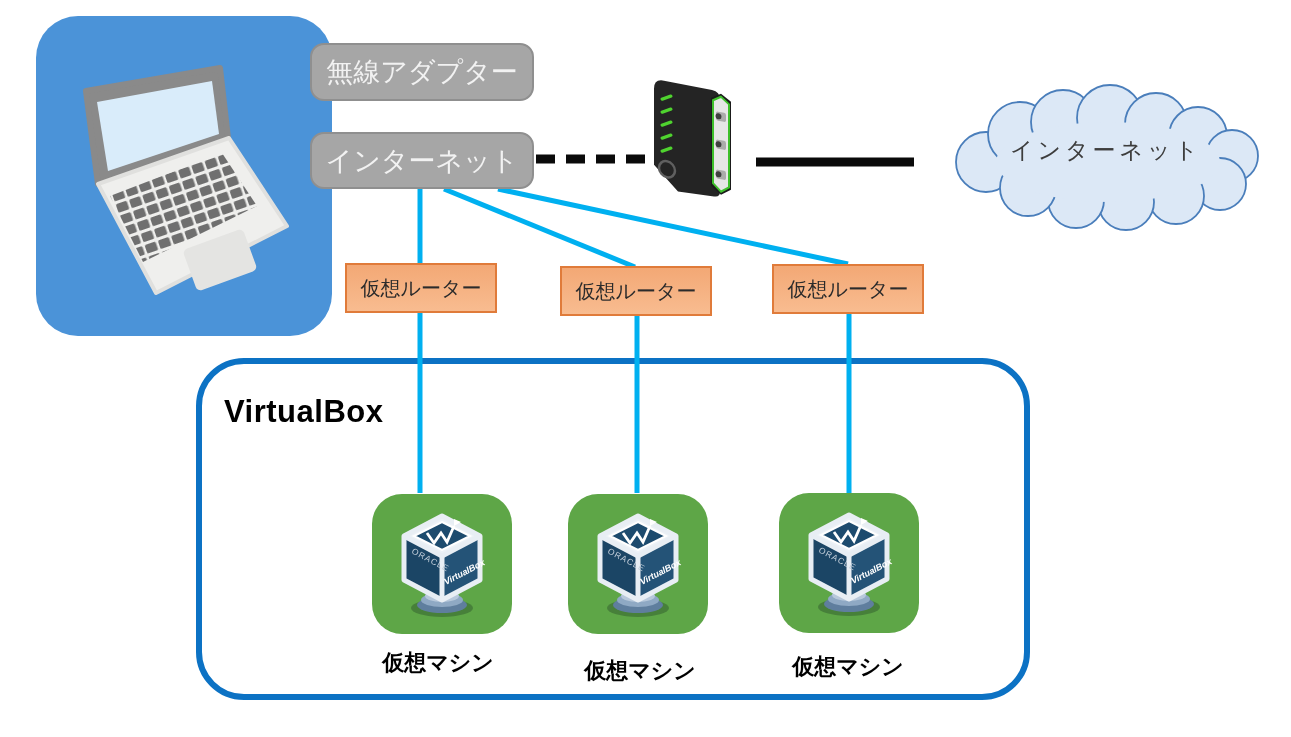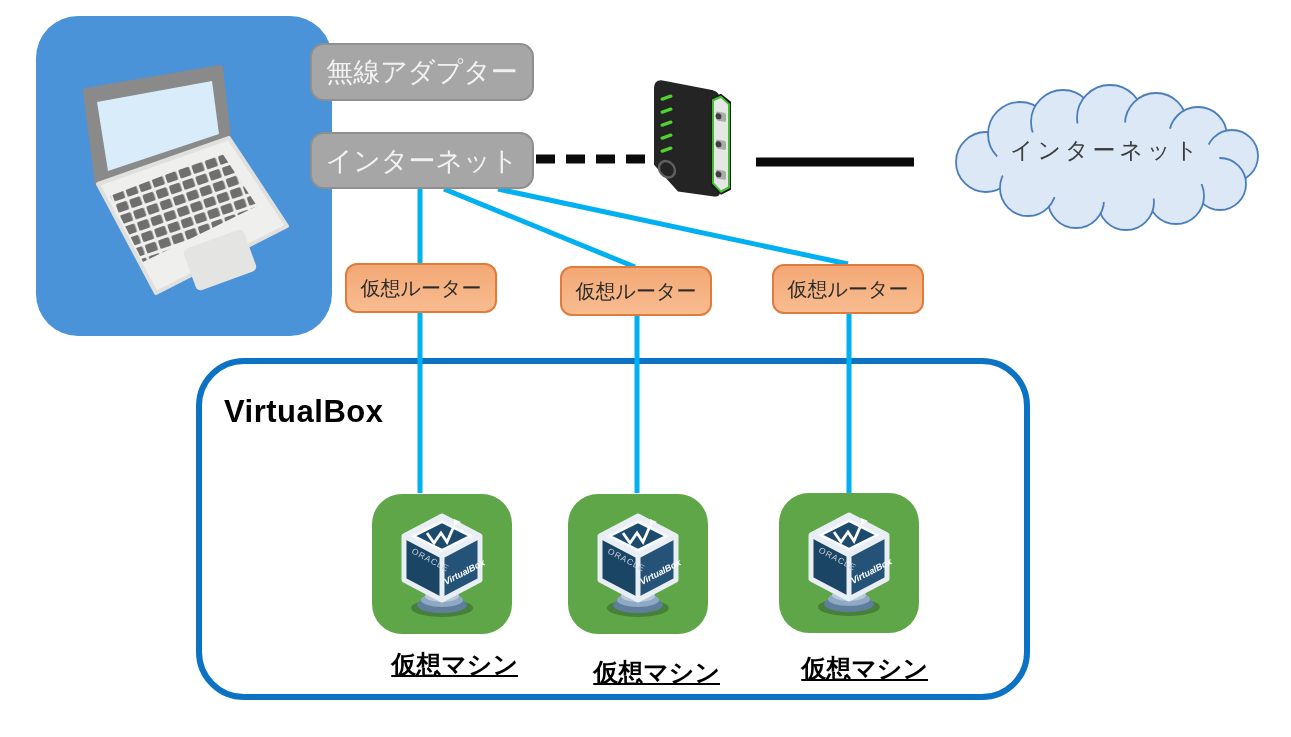--- a/index.html
+++ b/index.html
@@ -13,33 +13,33 @@
   
   .vbox{left:196px;top:358px;width:834px;height:342px;border:6px solid #0C72C4;border-radius:48px;
         box-sizing:border-box;z-index:1;background:transparent;}
   .vbox-title{position:absolute;left:22px;top:30px;font-size:31px;font-weight:bold;color:#000;letter-spacing:0.5px;}
   
   .adapter{width:224px;box-sizing:border-box;background:#A6A6A6;border:2px solid #8F8F8F;border-radius:14px;
            color:#F2F2F2;font-size:27px;display:flex;align-items:center;justify-content:center;z-index:3;}
   .adapter-wired{left:310px;top:43px;height:58px;}
   .adapter-wireless{left:310px;top:132px;height:57px;}
   
-  .vrouter{width:152px;height:50px;box-sizing:border-box;border:2px solid #E07B3A;border-radius:12px;
+  .vrouter{width:152px;height:50px;box-sizing:border-box;border:2px solid #E07B3A;border-radius:0;
            background:linear-gradient(180deg,#F3A875 0%,#F8BC90 100%);
            color:#2b2b2b;font-size:20px;display:flex;align-items:center;justify-content:center;z-index:3;}
   .vrouter-1{left:345px;top:263px;}
   .vrouter-2{left:560px;top:266px;}
   .vrouter-3{left:772px;top:264px;}
   
   .router-svg{left:640px;top:72px;width:110px;height:140px;z-index:3;}
   .cloud-svg{left:928px;top:84px;width:352px;height:150px;z-index:3;}
   
   .vm-icon{width:144px;height:144px;z-index:3;}
   .vm1{left:370px;top:492px;} .vm2{left:566px;top:492px;} .vm3{left:777px;top:491px;}
-  .vm-label{width:160px;text-align:right;font-size:25px;font-weight:bold;color:#000;z-index:3;text-decoration:underline;}
+  .vm-label{width:160px;text-align:center;font-size:22px;font-weight:bold;color:#000;z-index:3;}
   .vml1{left:358px;top:648px;} .vml2{left:560px;top:656px;} .vml3{left:768px;top:652px;}
   text{font-family:"Liberation Sans","DejaVu Sans",sans-serif;}
 </style>
 </head>
 <body>
 
 <div class="canvas">
 
   <div class="abs host-card">
     <svg width="296" height="322" viewBox="0 0 296 322">

